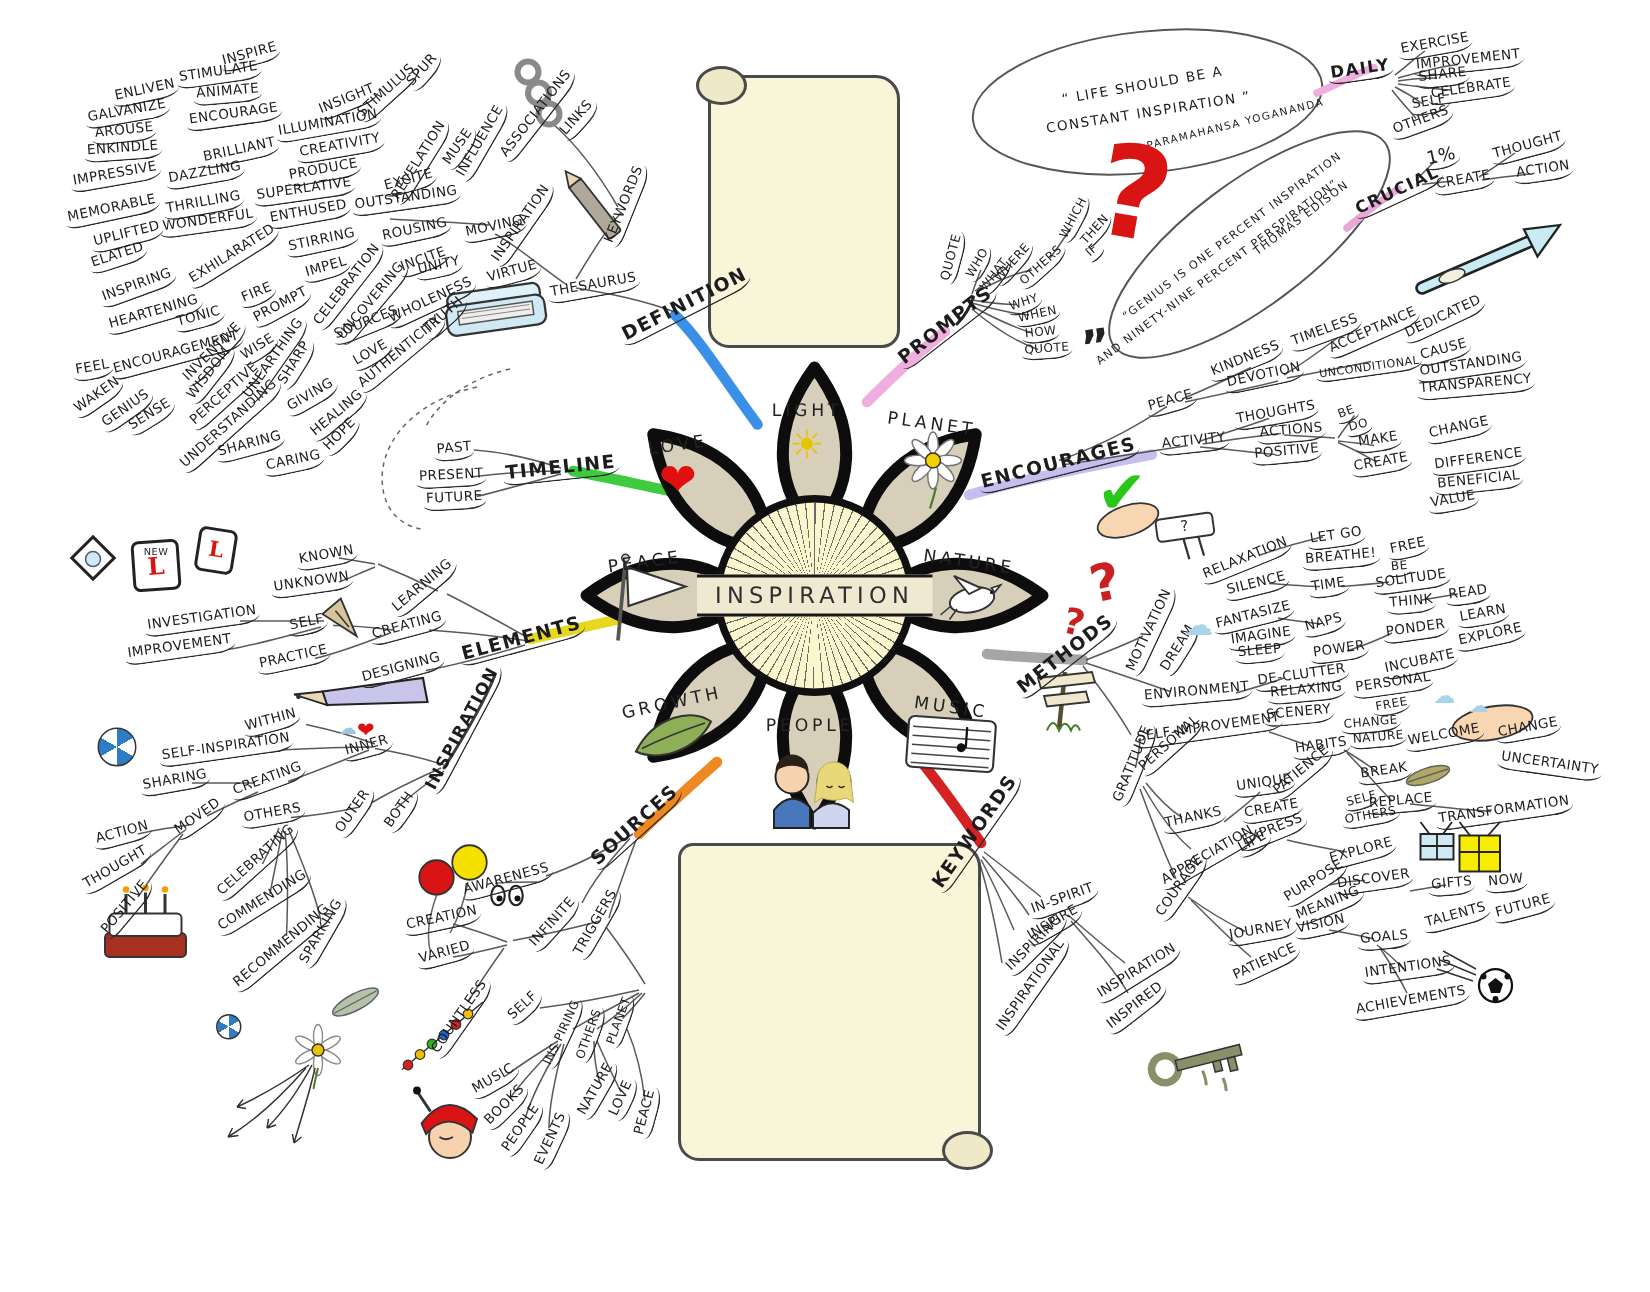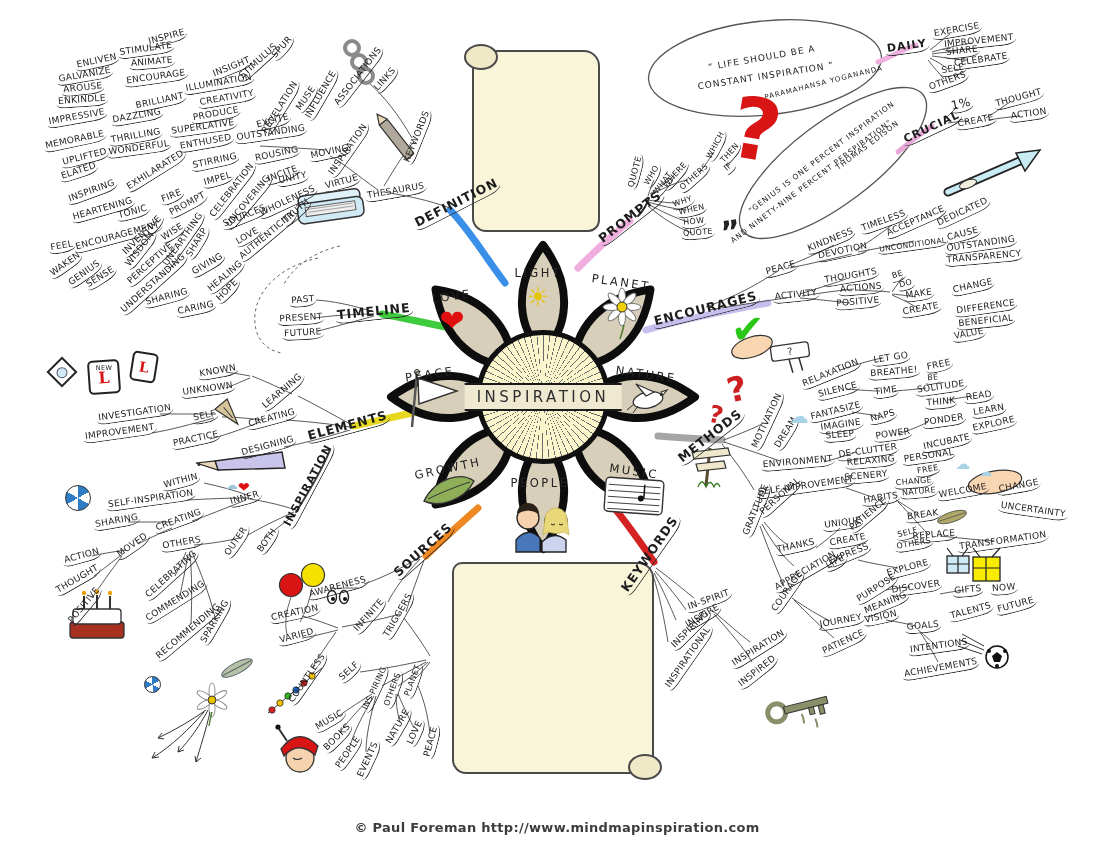--- a/index.html
+++ b/index.html
@@ -644,14 +644,13 @@
       <span class="lbl plain petal" style="left: 538px; top: 274px; transform: translate(-50%, -50%) rotate(0deg);">LIGHT</span>
       <span class="lbl plain petal" style="left: 621px; top: 283px; transform: translate(-50%, -50%) rotate(8deg);">PLANET</span>
       <span class="lbl plain petal" style="left: 452px; top: 297px; transform: translate(-50%, -50%) rotate(-8deg);">LOVE</span>
       <span class="lbl plain petal" style="left: 646px; top: 375px; transform: translate(-50%, -50%) rotate(8deg);">NATURE</span>
       <span class="lbl plain petal" style="left: 430px; top: 375px; transform: translate(-50%, -50%) rotate(-8deg);">PEACE</span>
       <span class="lbl plain petal" style="left: 634px; top: 472px; transform: translate(-50%, -50%) rotate(8deg);">MUSIC</span>
       <span class="lbl plain petal" style="left: 448px; top: 469px; transform: translate(-50%, -50%) rotate(-12deg);">GROWTH</span>
       <span class="lbl plain petal" style="left: 540px; top: 484px; transform: translate(-50%, -50%) rotate(0deg);">PEOPLE</span>
     </div>
 
-  <div id="footer">© Paul Foreman http://www.mindmapinspiration.com</div>
 </div>
 
 </body></html>

